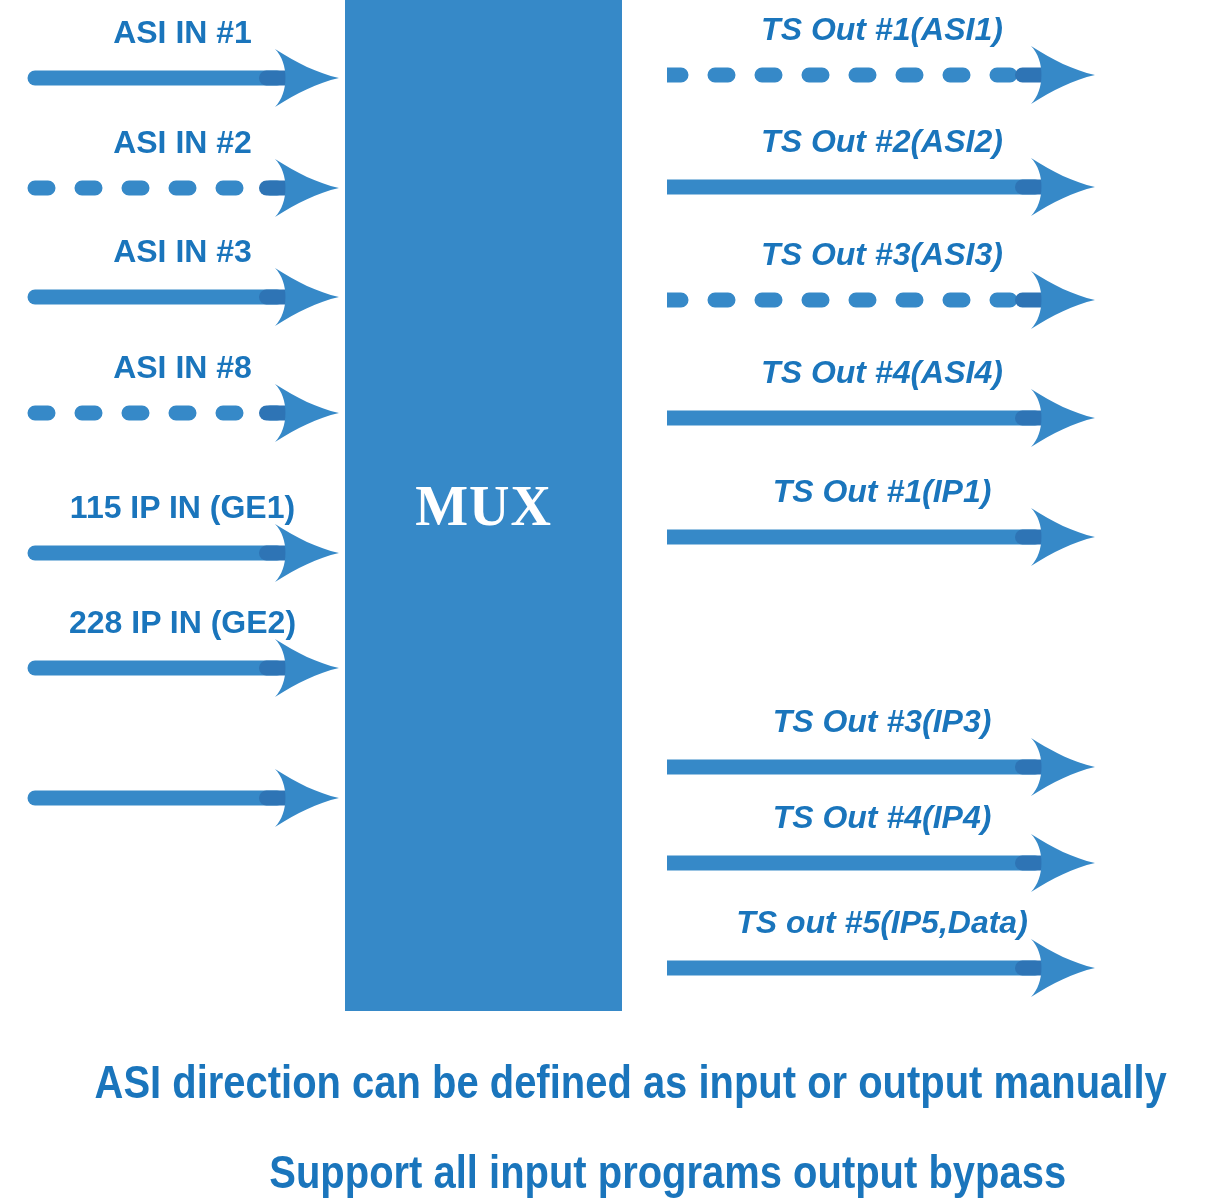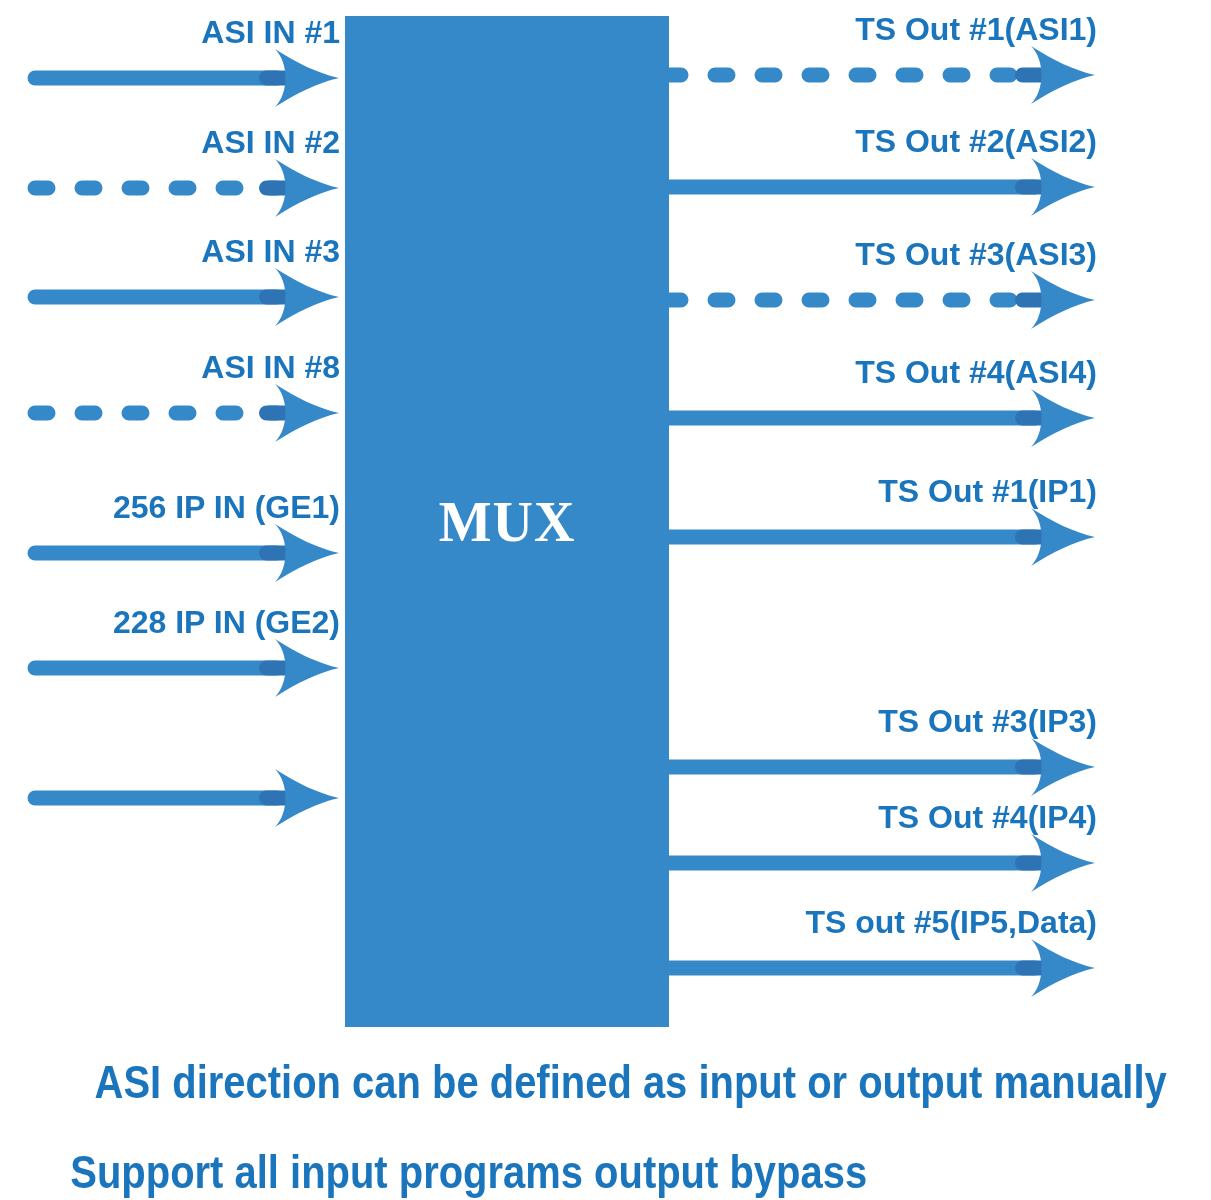--- a/index.html
+++ b/index.html
@@ -1,42 +1,42 @@
 <!DOCTYPE html>
 <html style="--blue: #3689c8; --text-blue: #1a75bc; --joint: #2e74b5;"><head>
 <meta charset="utf-8">
 <style>
   html,body{margin:0;padding:0;background:#fff;}
   .canvas{
     position:relative;width:1211px;height:1200px;background:#fff;
     font-family:"Liberation Sans",sans-serif;overflow:hidden;
   }
   .mux-box{
-    position:absolute;left:345px;top:16px;width:324px;height:1011px;
+    position:absolute;left:345px;top:0;width:277px;height:1011px;
     background:var(--blue);display:flex;align-items:center;justify-content:center;
   }
   .mux-label{
     font-family:"Liberation Serif",serif;font-weight:bold;font-size:56px;
     color:#fff;letter-spacing:1px;
   }
   .col{position:absolute;top:0;height:1011px;}
   .col-inputs{left:25px;width:315px;}
-  .col-outputs{left:667px;width:430px;}
+  .col-outputs{left:667px;width:430px;font-style:italic;}
   .row{position:absolute;left:0;width:100%;height:110px;}
   .row-label{
-    position:absolute;top:6px;left:0;width:100%;text-align:right;
+    position:absolute;top:6px;left:0;width:100%;text-align:center;
     font-weight:bold;font-size:32px;color:var(--text-blue);white-space:nowrap;
   }
   .row svg{position:absolute;left:0;top:35px;display:block;}
   .shaft{stroke:var(--blue);stroke-width:15;stroke-linecap:round;fill:none;}
   .dashed .shaft{stroke-dasharray:13 34;}
   .head{fill:var(--blue);}
   .joint{fill:var(--joint);}
   .note{
-    position:absolute;left:0;width:100%;text-align:left;
+    position:absolute;left:0;width:100%;text-align:right;
     color:var(--text-blue);font-weight:bold;font-size:47px;white-space:nowrap;
   }
   .note .inner{display:inline-block;transform:scaleX(0.85);transform-origin:center;}
   .note1{top:1054px;}
   .note2{top:1144px;padding-right:75px;box-sizing:border-box;}
 </style>
 </head>
 <body>
 
 <div class="canvas">
@@ -77,21 +77,21 @@
       <div class="row dashed" style="top: 343px;">
         <div class="row-label">ASI IN #8</div>
         <svg width="315" height="70" viewBox="0 0 315 70">
           <line class="shaft" x1="10" y1="35" x2="252" y2="35"></line>
           <rect class="joint" x="234" y="27.5" width="36" height="15" rx="7.5"></rect>
           <path class="head" transform="translate(250,0)" d="M64,35 C42,30 22,20 0,6 C14,20 14,50 0,64 C22,50 42,40 64,35 Z"></path>
         </svg>
       </div>
 
       <div class="row solid" style="top: 483px;">
-        <div class="row-label">256 IP IN (GE1)</div>
+        <div class="row-label">115 IP IN (GE1)</div>
         <svg width="315" height="70" viewBox="0 0 315 70">
           <line class="shaft" x1="10" y1="35" x2="252" y2="35"></line>
           <rect class="joint" x="234" y="27.5" width="36" height="15" rx="7.5"></rect>
           <path class="head" transform="translate(250,0)" d="M64,35 C42,30 22,20 0,6 C14,20 14,50 0,64 C22,50 42,40 64,35 Z"></path>
         </svg>
       </div>
 
       <div class="row solid" style="top: 598px;">
         <div class="row-label">228 IP IN (GE2)</div>
         <svg width="315" height="70" viewBox="0 0 315 70">

